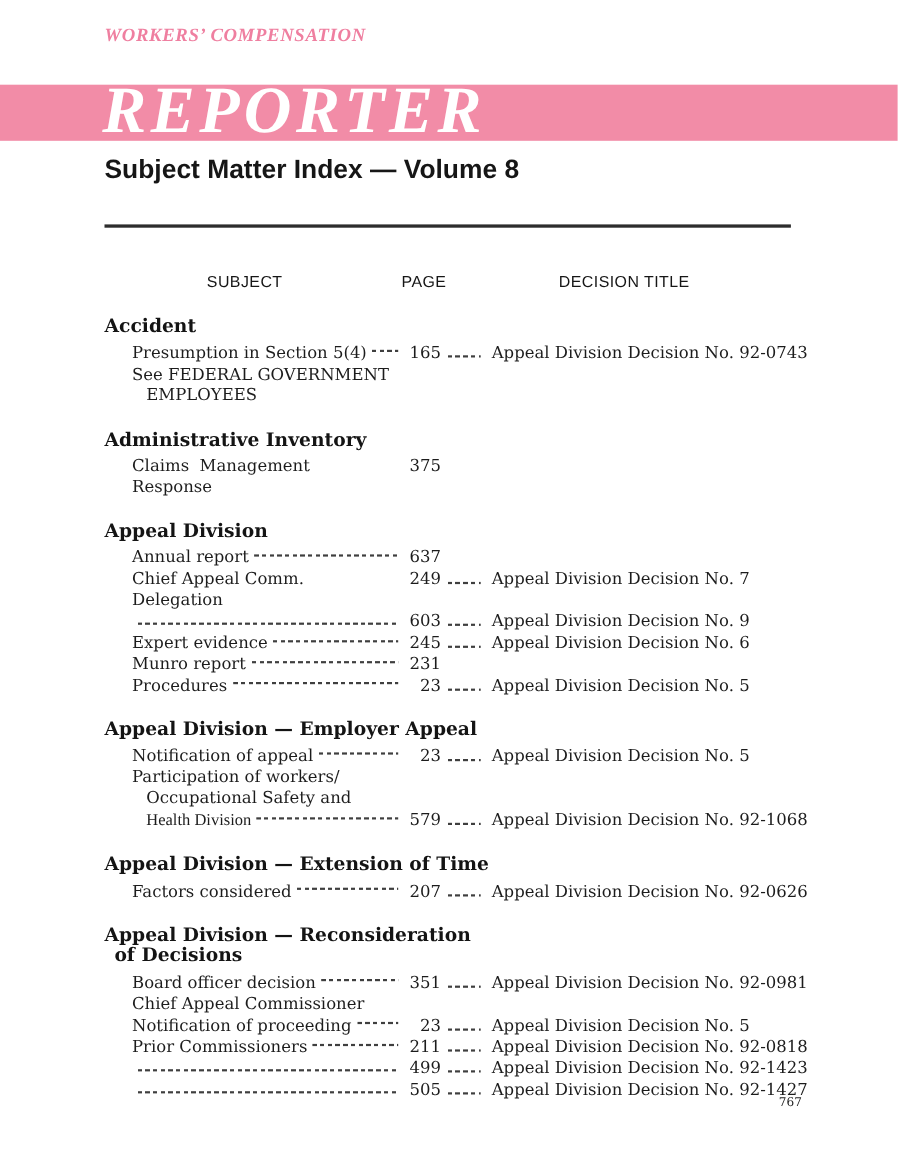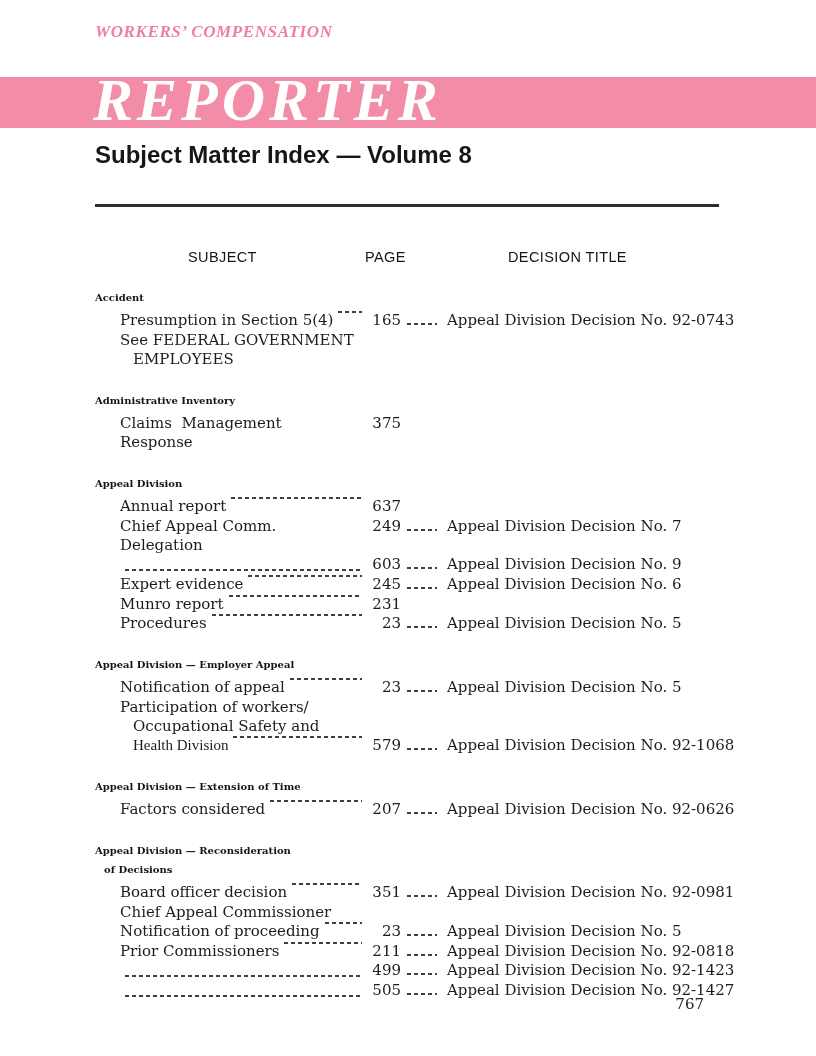--- a/index.html
+++ b/index.html
@@ -40,39 +40,39 @@
   .col-sub{position:absolute;left:188px;top:0;}
   .col-page{position:absolute;left:365px;top:0;}
   .col-dec{position:absolute;left:508px;top:0;}
   
   .index-body{
     position:absolute;top:288px;left:95px;width:624px;
     font-size:15px;line-height:19.4px;
   }
   .section{margin-top:21px;}
   .section:first-child{margin-top:0;}
-  .sec-heading{font-weight:bold;margin-bottom:4px;color:#141414;font-size:10px;}
+  .sec-heading{font-weight:bold;margin-bottom:4px;color:#141414;font-size:17px;}
   .sec-heading .h2line{padding-left:9px;}
   .row{display:flex;align-items:baseline;padding-left:25px;}
   .subj{white-space:pre-wrap;}
-  .subj-cell{flex:0 0 auto;width:247px;display:flex;align-items:flex-start;}
+  .subj-cell{flex:0 0 auto;width:247px;display:flex;align-items:center;}
   .row.ind1 .subj-cell{width:234px;margin-left:13px;font-family:Liberation Serif, serif;}
   .row.ind1 .plain{padding-left:13px;}
   .leader{
     flex:1 1 auto;height:2px;margin:0 5px 4px 5px;
     background:repeating-linear-gradient(to right,#3f3f3f 0px,#3f3f3f 4px,transparent 4px,transparent 7px);
   }
   .pg{flex:0 0 auto;width:34px;text-align:right;}
   .middash{
     flex:0 0 auto;width:30px;height:2px;margin:0 0 4px 6px;
     background:repeating-linear-gradient(to right,#3f3f3f 0px,#3f3f3f 4px,transparent 4px,transparent 7px);
   }
   .decision{flex:0 0 auto;margin-left:10px;white-space:nowrap;}
   
-  .folio{position:absolute;top:995px;left:80px;width:624px;text-align:right;font-size:15px;color:#222;}
+  .folio{position:absolute;top:995px;left:105px;width:624px;text-align:right;font-size:11px;color:#222;}
 </style>
 </head>
 <body>
 
 <div class="kicker" style="color: rgb(239, 127, 160);">WORKERS’ COMPENSATION</div>
 
 <div class="banner" style="background: rgb(242, 140, 167);">
   <div class="masthead-title">REPORTER</div>
 </div>
 

